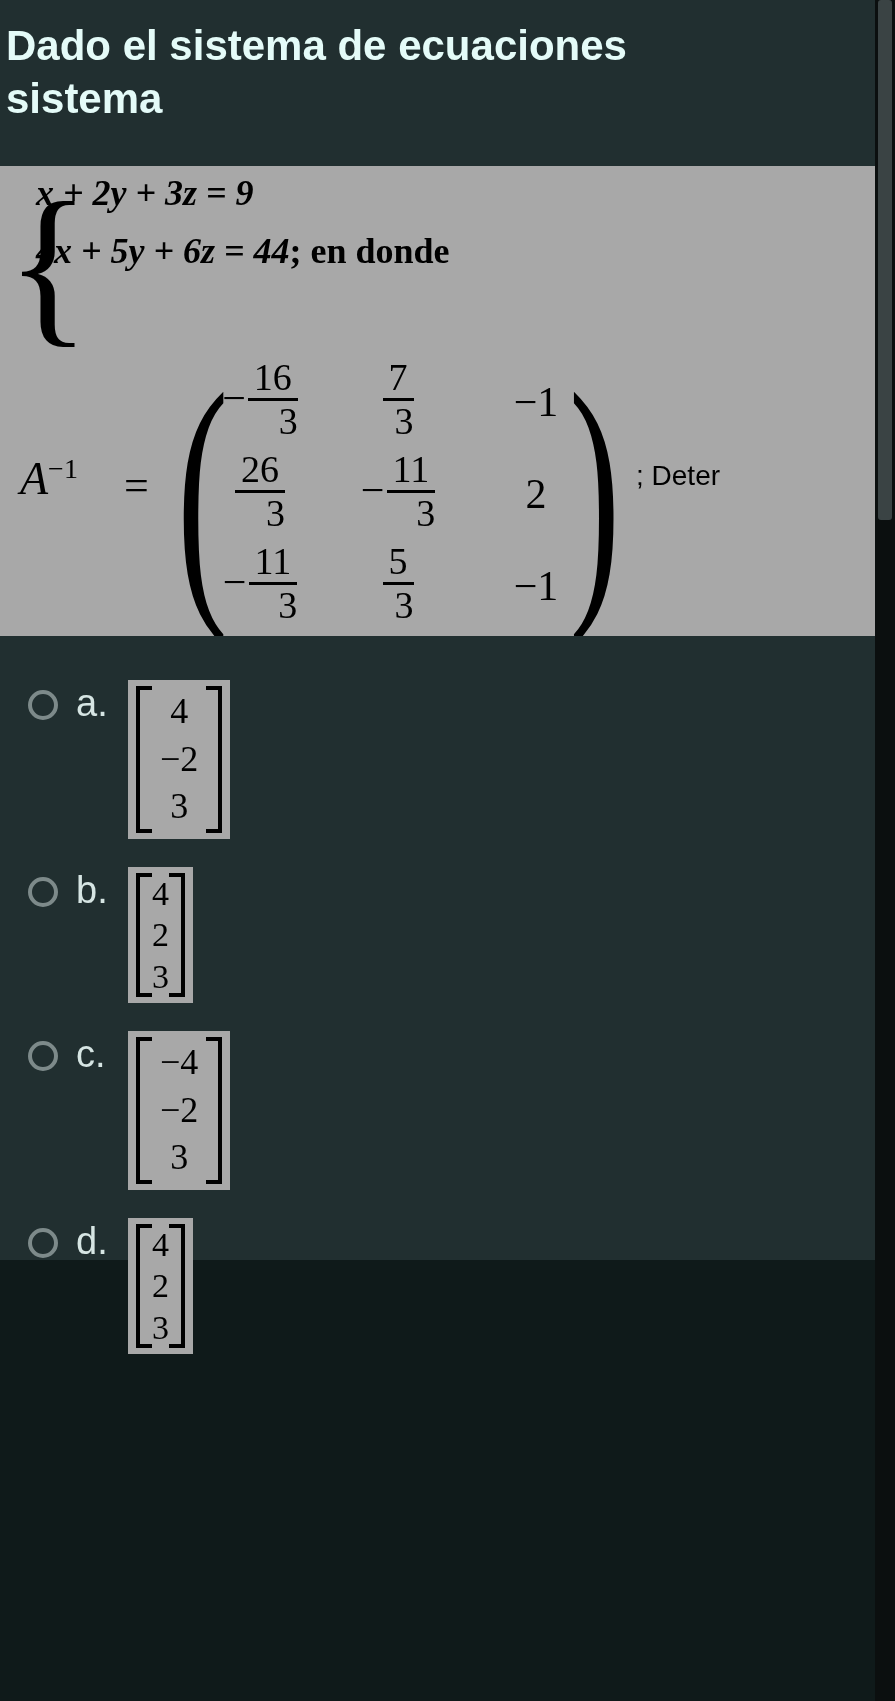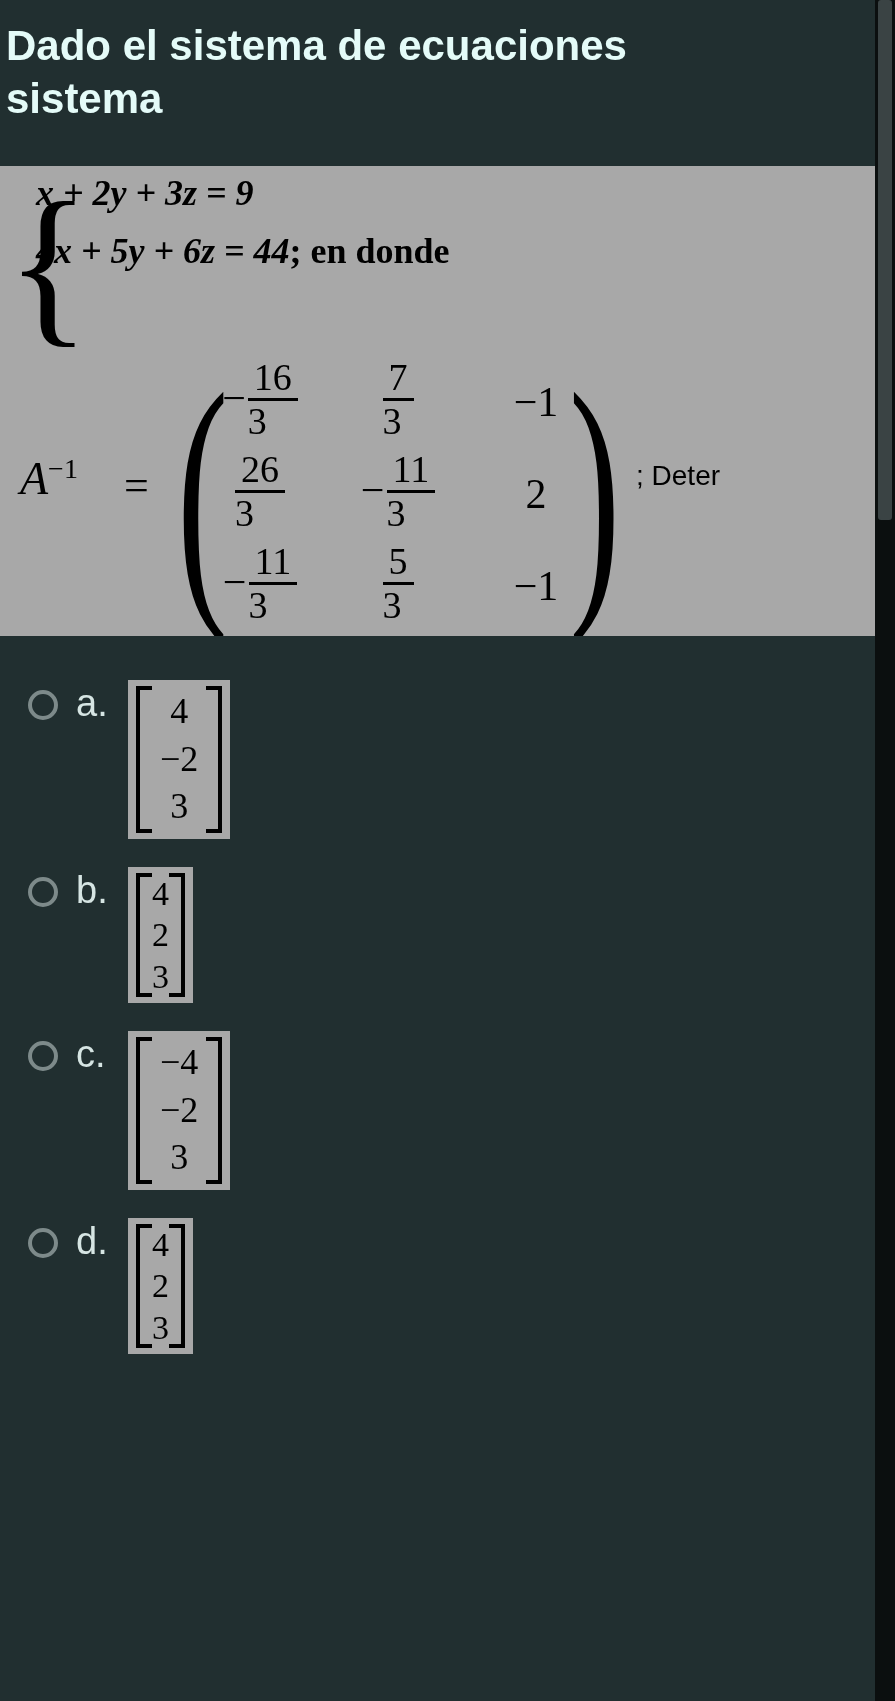--- a/index.html
+++ b/index.html
@@ -17,21 +17,21 @@
     width: 895px;
     height: 1701px;
     position: relative;
     box-sizing: border-box;
   }
   .content-col {
     position: absolute;
     left: 0;
     top: 0;
     width: 875px;
-    height: 1701px;
+    height: 1260px;
     background: #212f30;
   }
   .scrollbar-track {
     position: absolute;
     right: 0;
     top: 0;
     width: 20px;
     height: 1701px;
     background: #0b0f0f;
   }
@@ -155,21 +155,21 @@
     text-align: center;
     font-size: 40px;
     font-weight: 500;
   }
   .c1 { left: -10px; }
   .c2 { left: 128px; }
   .c3 { left: 266px; top: 20px; font-size: 42px; }
 
   .frac {
     display: inline-block;
-    text-align: left;
+    text-align: right;
     vertical-align: middle;
   }
   .frac .num { display:block; border-bottom: 3px solid #000; padding: 0 6px; font-size: 38px; line-height: 1.05;}
   .frac .den { display:block; font-size: 38px; line-height:1.1;}
   .neg { display:inline-block; vertical-align: middle; font-size: 42px; margin-right: 2px; position: relative; top:-2px;}
 
   .deter {
     position: absolute;
     left: 636px;
     top: 294px;

